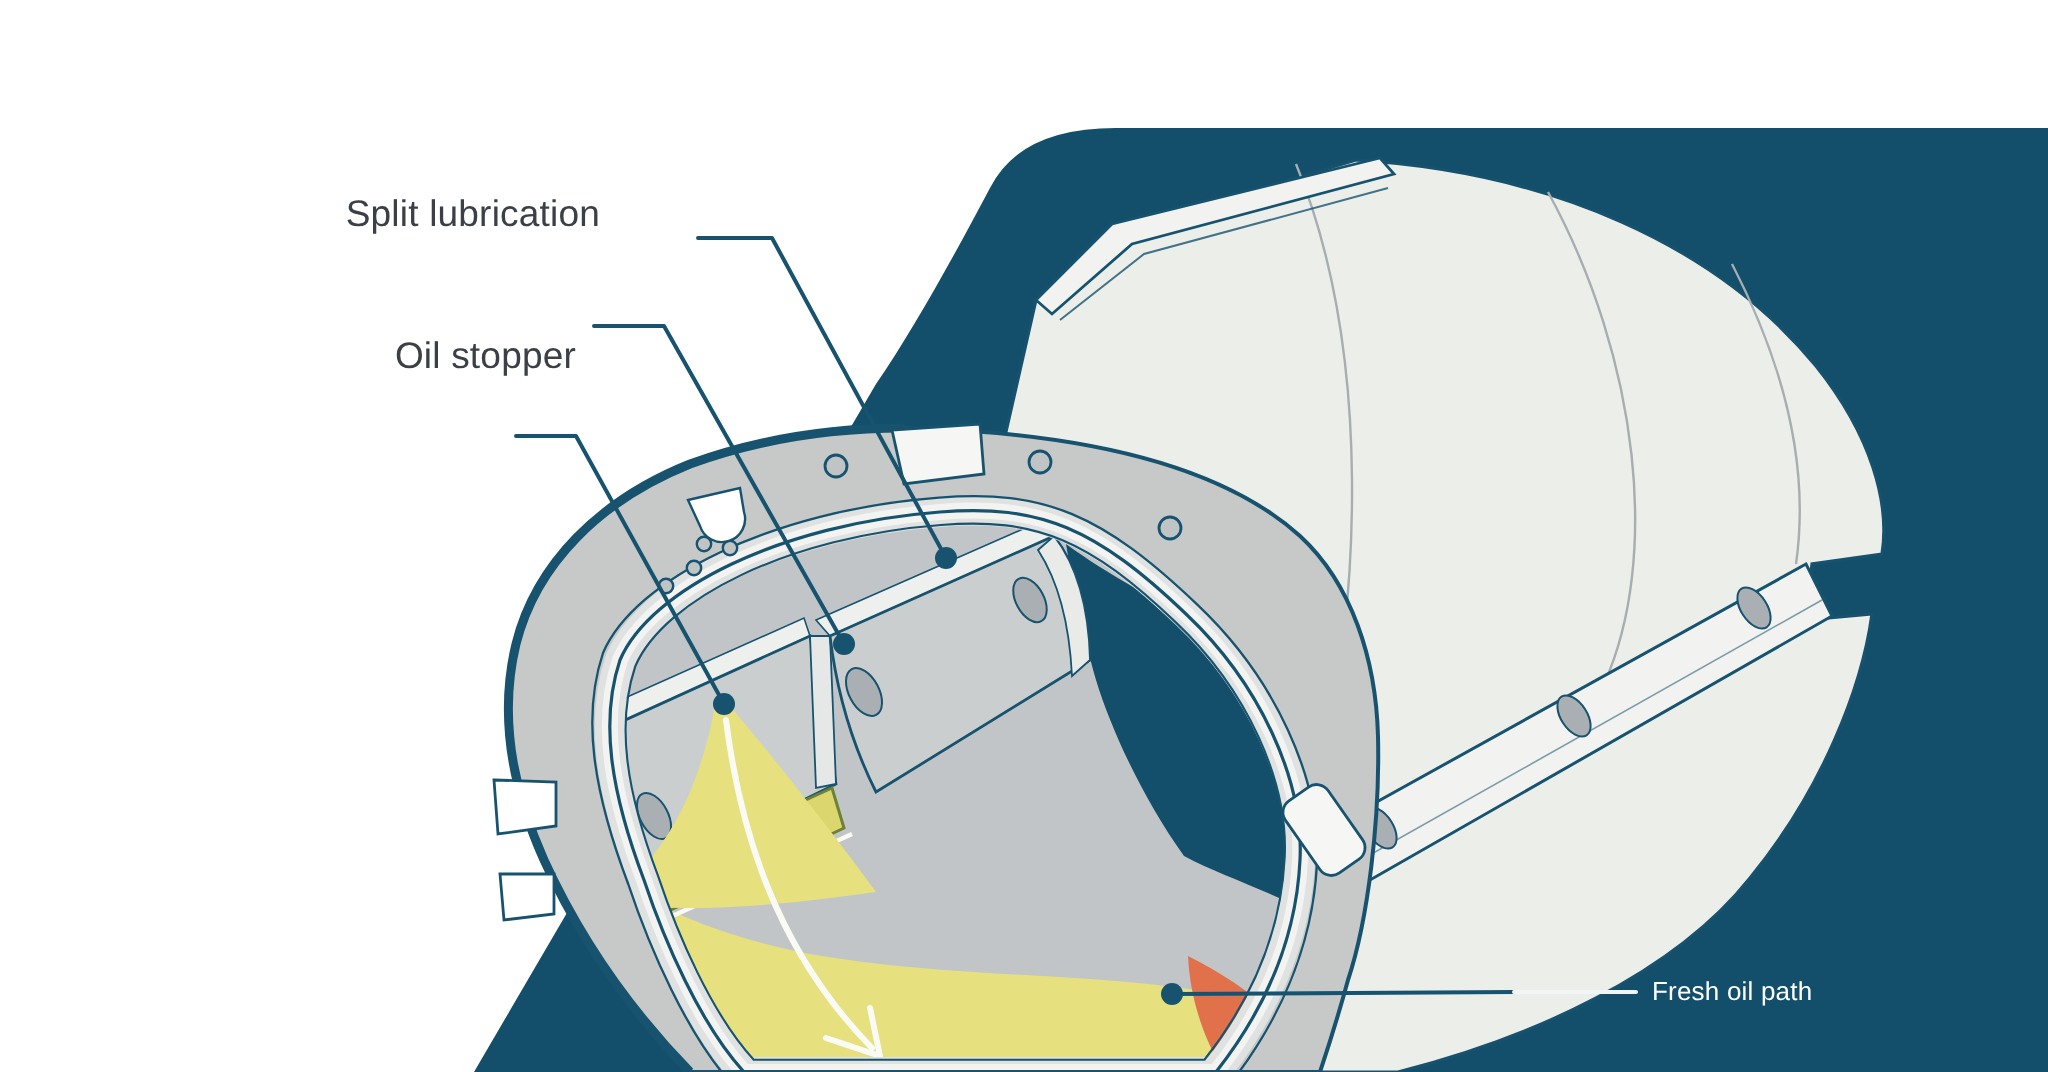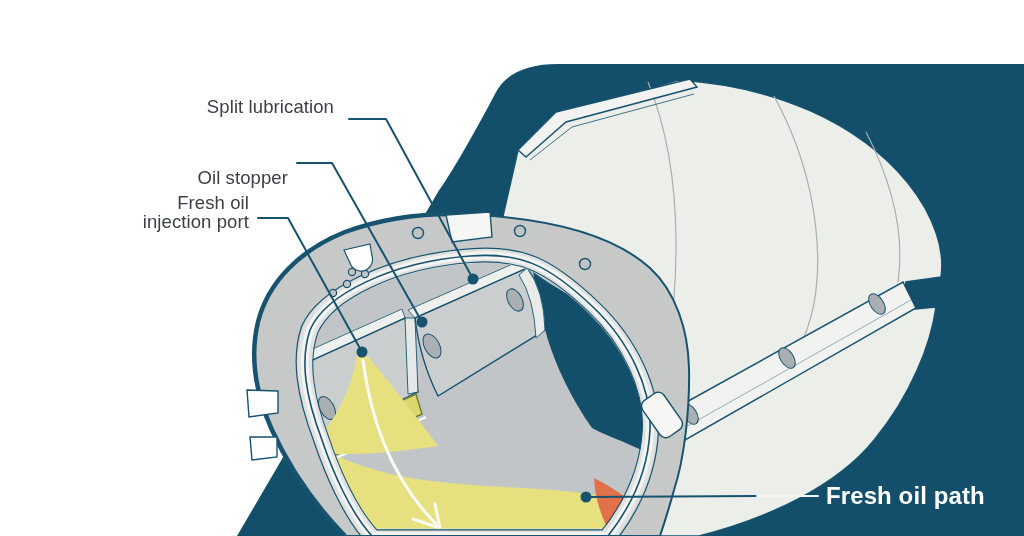--- a/index.html
+++ b/index.html
@@ -146,30 +146,26 @@
     <line x1="757" y1="496" x2="818" y2="496" stroke="#F2F5F5"></line>
   </g>
   <g fill="#17536F">
     <circle cx="473" cy="279" r="5.5"></circle>
     <circle cx="422" cy="322" r="5.5"></circle>
     <circle cx="362" cy="352" r="5.5"></circle>
     <circle cx="586" cy="497" r="5.5"></circle>
   </g>
 </svg>
 
-<div class="label right" style="right:690px;top:97px;">
+<div class="label right" style="right:724px;top:97px;">
   <div>Split lubrication</div>
 </div>
 
 <div class="label right" style="right:736px;top:168px;">
   <div>Oil stopper</div>
 </div>
 
-<div class="label right" style="right:775px;top:193px;">
-  <div>Fresh oil</div>
-  <div>injection port</div>
-</div>
 
-<div class="label on-dark" style="left:826px;top:486px;font-size:24px;font-weight:bold;">
+<div class="label on-dark" style="left:826px;top:486px;font-size:13px;">
   <div>Fresh oil path</div>
 </div>
 
 </div>
 
 </body></html>

